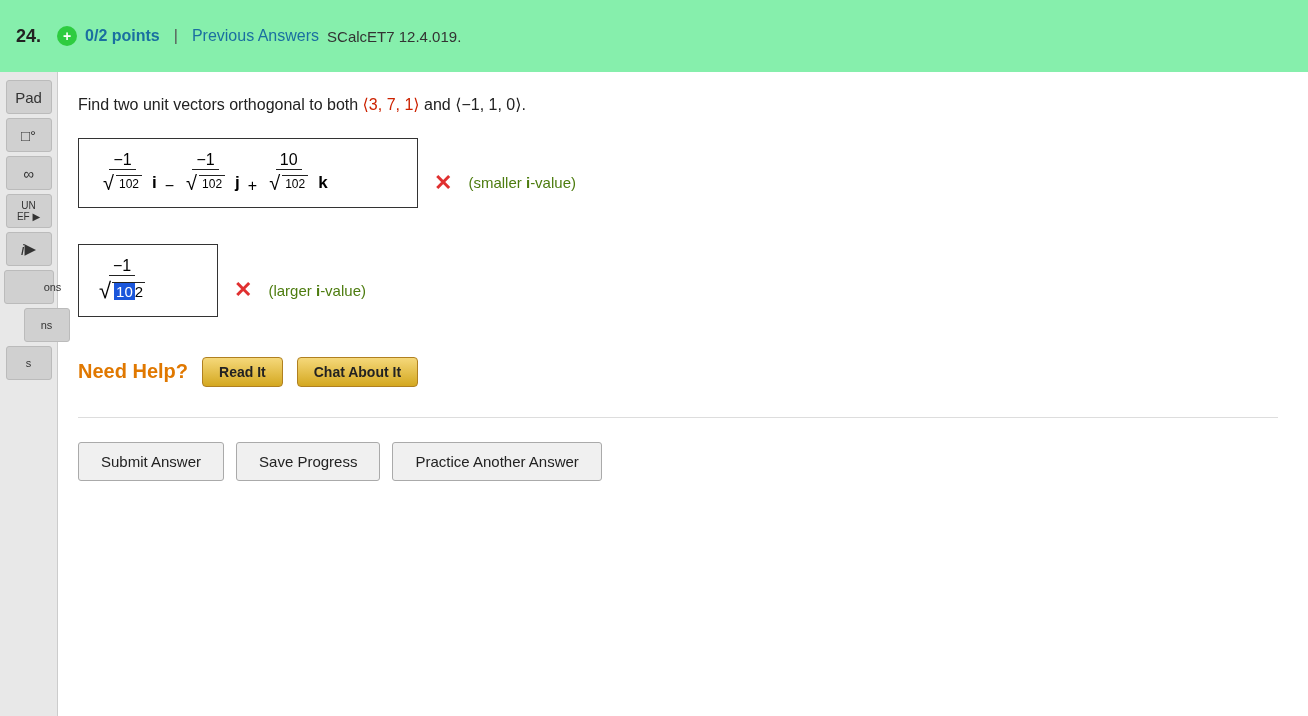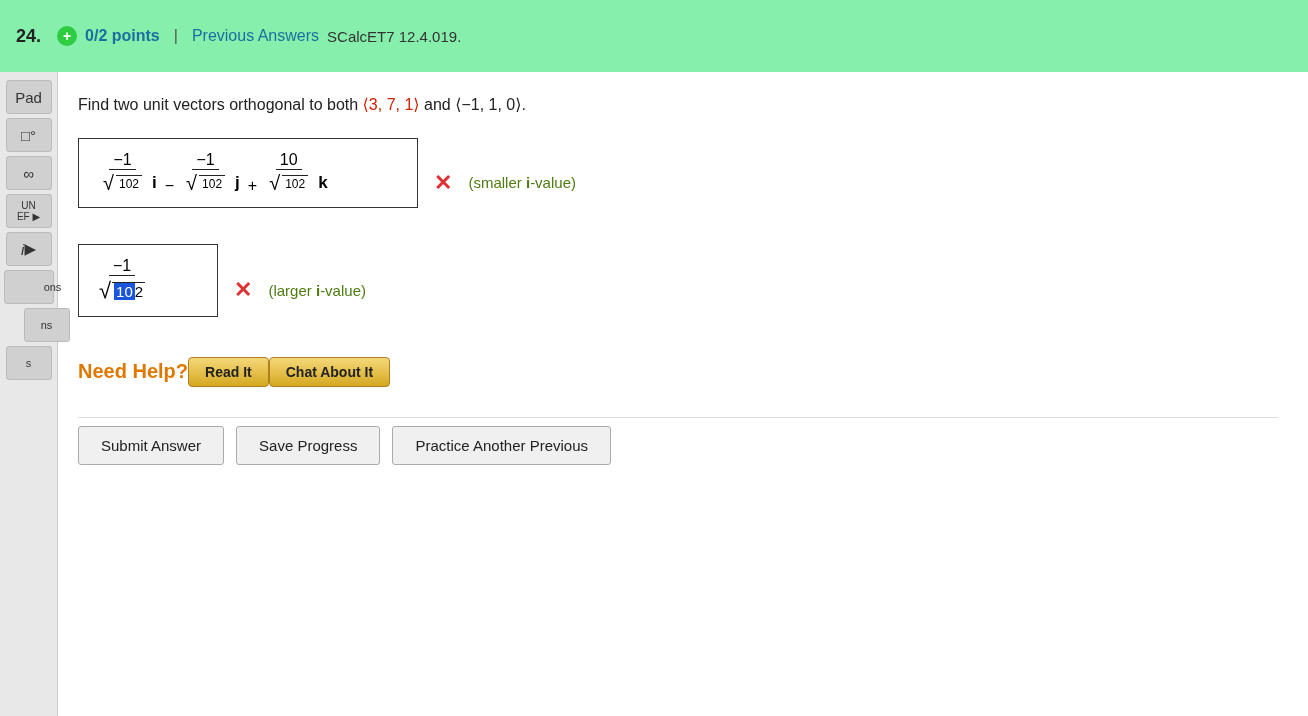--- a/index.html
+++ b/index.html
@@ -196,20 +196,21 @@
     .blue-highlight {
       background: #1a56db;
       color: white;
       padding: 0 2px;
     }
 
     
     .need-help-section {
       display: flex;
       align-items: center;
+      gap: 14px;
       margin-top: 20px;
       margin-bottom: 30px;
     }
     .need-help-label {
       color: #e07800;
       font-size: 20px;
       font-weight: bold;
     }
     .help-btn {
       background: linear-gradient(to bottom, #f5d87a, #d4a820);
@@ -220,21 +221,21 @@
       font-weight: bold;
       cursor: pointer;
       color: #222;
     }
 
     
     .footer-actions {
       display: flex;
       align-items: center;
       gap: 12px;
-      padding: 8px 0;
+      padding: 24px 0;
       border-top: 1px solid #ddd;
     }
     .action-btn {
       background: #f0f0f0;
       border: 1.5px solid #aaa;
       border-radius: 3px;
       padding: 10px 22px;
       font-size: 15px;
       cursor: pointer;
       color: #222;
@@ -345,17 +346,17 @@
 
     <div class="need-help-section">
       <span class="need-help-label">Need Help?</span>
       <button class="help-btn">Read It</button>
       <button class="help-btn">Chat About It</button>
     </div>
 
     <div class="footer-actions">
       <button class="action-btn">Submit Answer</button>
       <button class="action-btn">Save Progress</button>
-      <button class="action-btn">Practice Another Previous</button>
+      <button class="action-btn">Practice Another Answer</button>
     </div>
 
   </div>
 </div>
 
 </body></html>

